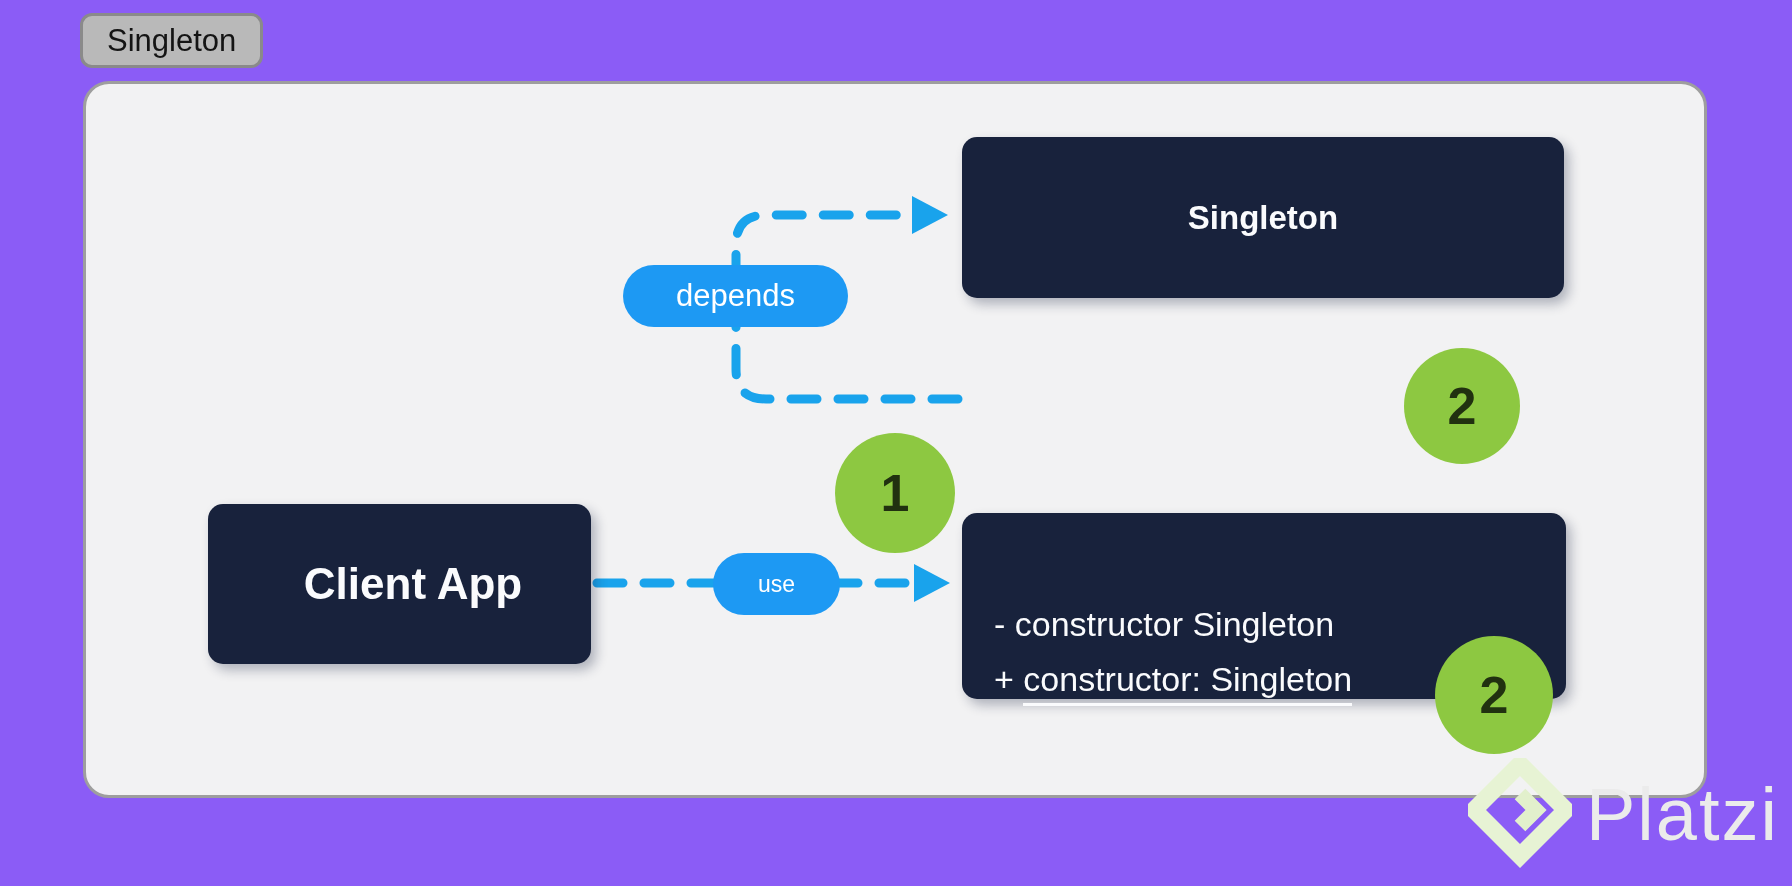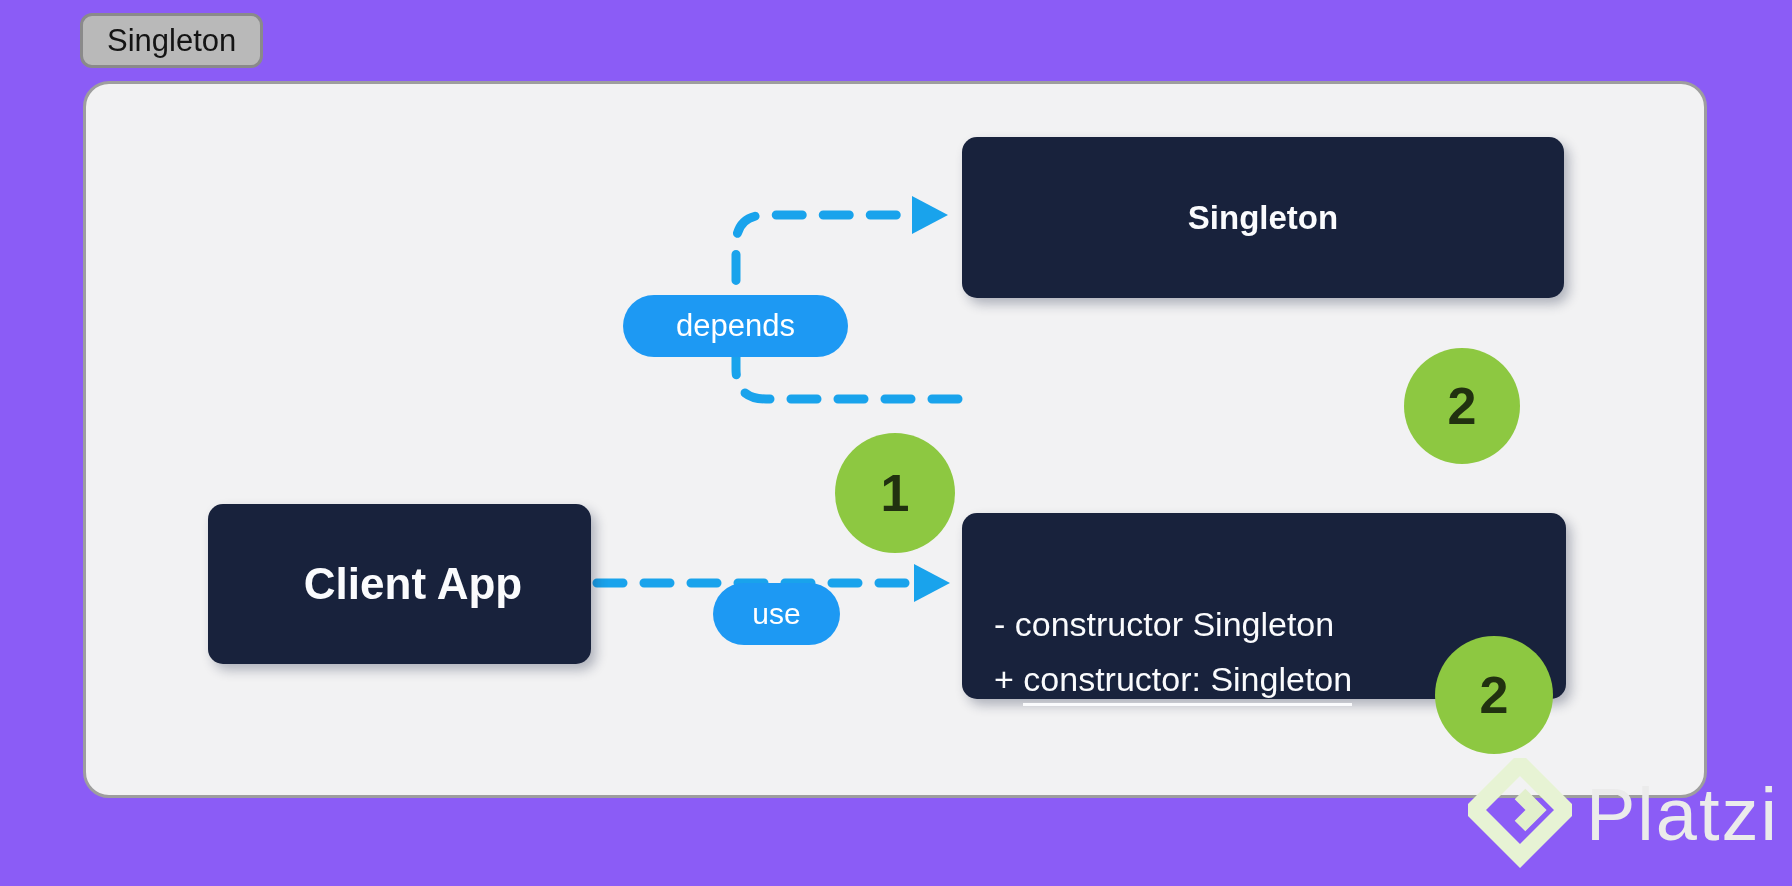--- a/index.html
+++ b/index.html
@@ -46,24 +46,24 @@
   .node-attrs{left:962px;top:333px;width:604px;height:144px;display:flex;align-items:center;padding:0 32px;}
   .node-methods{left:962px;top:513px;width:604px;height:186px;display:flex;flex-direction:column;justify-content:flex-end;gap:16px;padding:0 32px;}
   .member{font-size:34px;white-space:nowrap;}
   .member .u{border-bottom:3px solid currentColor;padding-bottom:5px;}
   .node-client{left:208px;top:504px;width:383px;height:160px;display:flex;align-items:center;justify-content:center;}
   .node-client .title{font-size:44px;font-weight:bold;margin-left:27px;}
 
   
   .pill{
     position:absolute;background:var(--pill-blue);color:#ffffff;border-radius:32px;
-    display:flex;align-items:center;justify-content:center;z-index:4;margin-top:30px;
+    display:flex;align-items:center;justify-content:center;z-index:4;
   }
   .pill-depends{left:623px;top:265px;width:225px;height:62px;font-size:31px;}
-  .pill-use{left:713px;top:553px;width:127px;height:62px;font-size:30px;}
+  .pill-use{left:713px;top:553px;width:127px;height:62px;font-size:23px;}
 
   
   .badge{
     position:absolute;background:var(--badge-green);border-radius:50%;
     display:flex;align-items:center;justify-content:center;
     color:var(--badge-text);font-weight:bold;font-size:52px;z-index:5;
   }
   .badge-step1{left:835px;top:433px;width:120px;height:120px;}
   .badge-attrs{left:1404px;top:348px;width:116px;height:116px;}
   .badge-methods{left:1435px;top:636px;width:118px;height:118px;}

